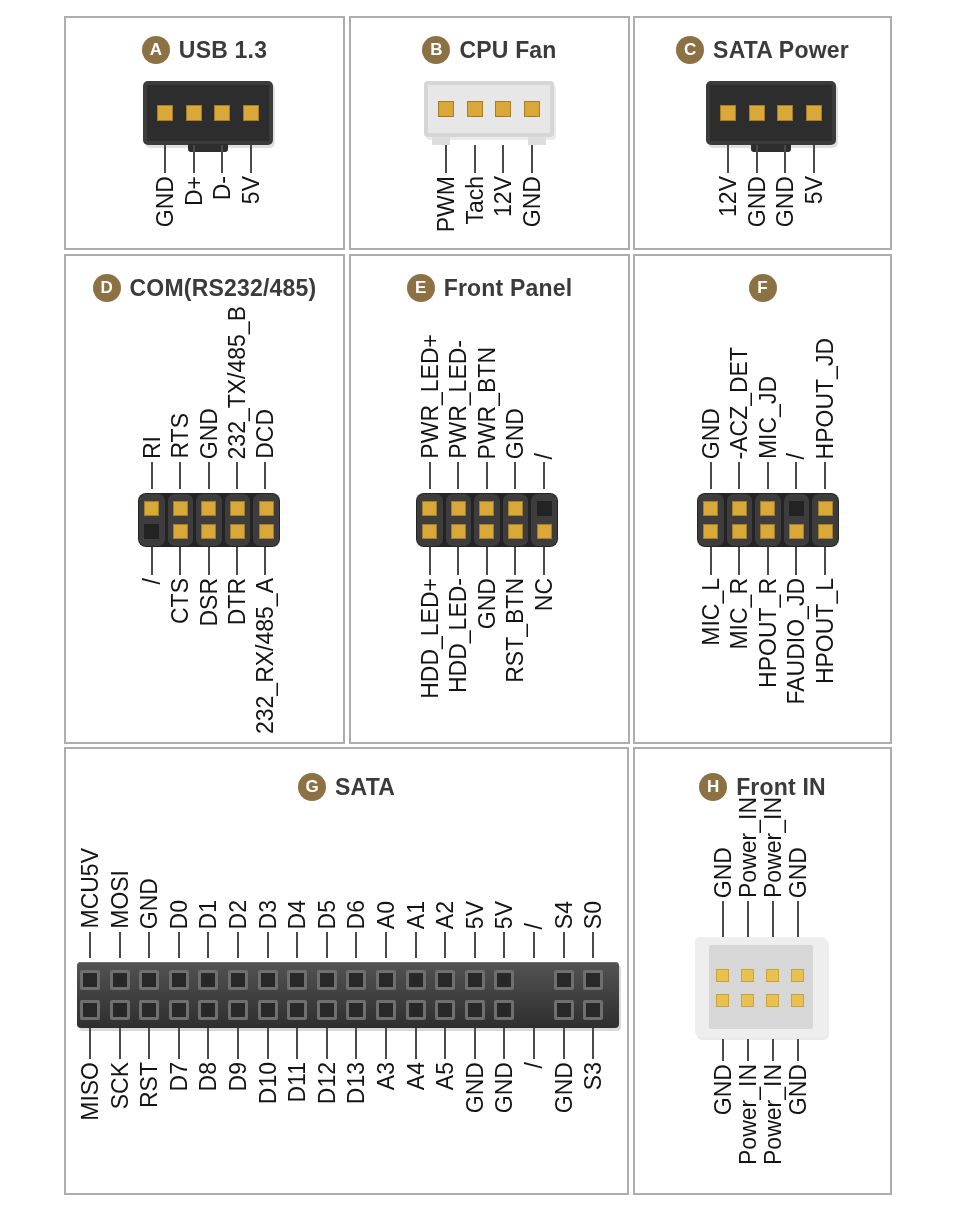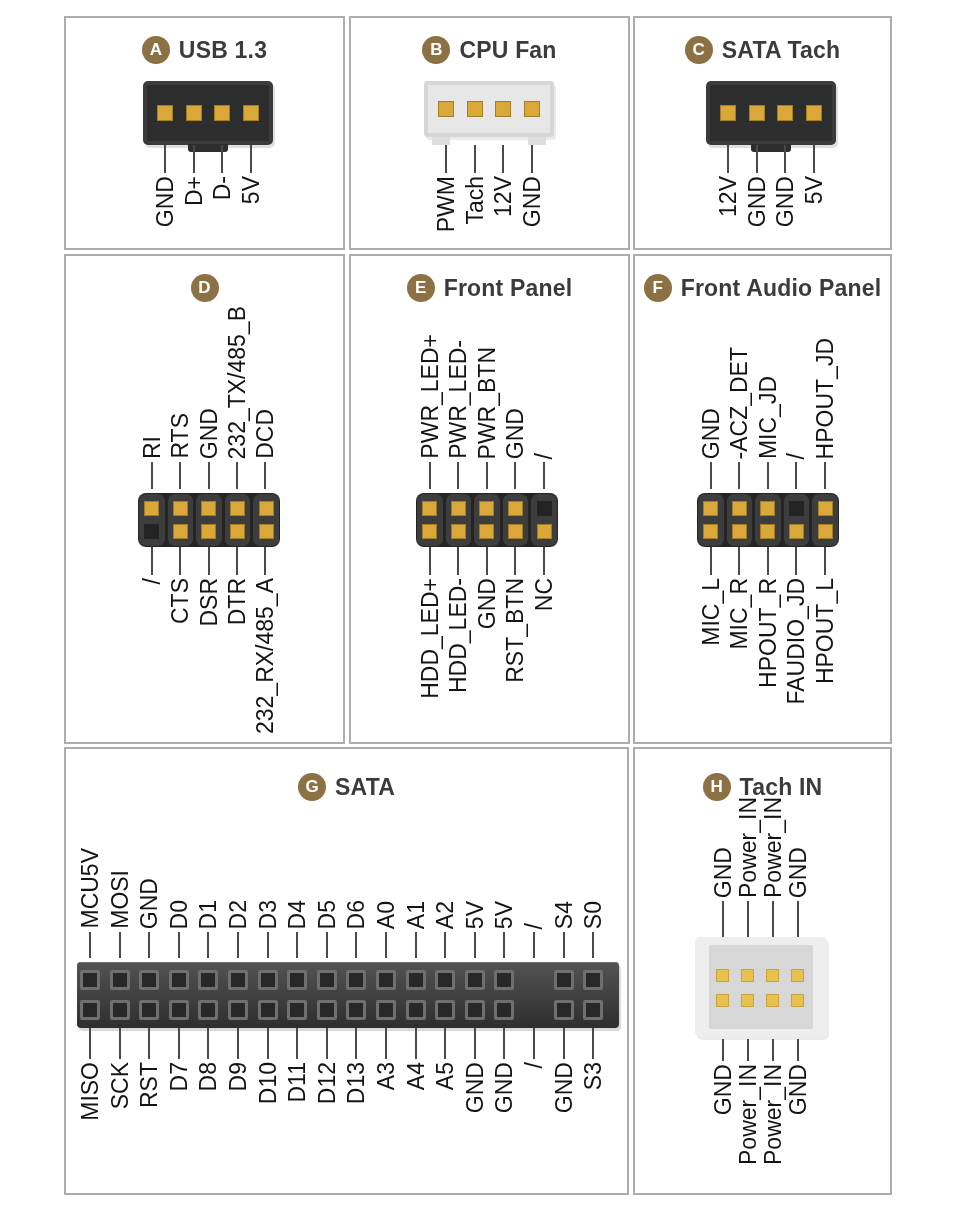--- a/index.html
+++ b/index.html
@@ -137,21 +137,21 @@
       </div>
     <div class="col cb" style="left:181px">
         <i class="ln"></i>
         <span class="vlabel">GND</span>
       </div>
   </section>
 
   <section class="panel r1 pC" style="left:633px;top:16px;width:259px;height:234px">
     <div class="ttl">
       <span class="badge">C</span>
-      <span class="ttxt">SATA Tach</span>
+      <span class="ttxt">SATA Power</span>
     </div>
     <div class="dk4" style="left:71px">
       <i class="pin" style="left:14px"></i>
       <i class="pin" style="left:43px"></i>
       <i class="pin" style="left:71px"></i>
       <i class="pin" style="left:100px"></i>
     </div>
     <div class="col cb" style="left:93px">
         <i class="ln"></i>
         <span class="vlabel">12V</span>
@@ -166,20 +166,21 @@
       </div>
     <div class="col cb" style="left:179px">
         <i class="ln"></i>
         <span class="vlabel">5V</span>
       </div>
   </section>
 
   <section class="panel r2 pD" style="left:64px;top:254px;width:281px;height:490px">
     <div class="ttl">
       <span class="badge">D</span>
+      <span class="ttxt">COM(RS232/485)</span>
     </div>
     <div class="hdr10" style="left:72px">
       <div class="mod">
           <i class="mpin t"></i>
           <i class="mpin b off"></i>
         </div>
       <div class="mod">
           <i class="mpin t"></i>
           <i class="mpin b"></i>
         </div>
@@ -303,21 +304,20 @@
       </div>
     <div class="col cb" style="left:193px">
         <i class="ln"></i>
         <span class="vlabel">NC</span>
       </div>
   </section>
 
   <section class="panel r2 pF" style="left:633px;top:254px;width:259px;height:490px">
     <div class="ttl">
       <span class="badge">F</span>
-      <span class="ttxt">Front Audio Panel</span>
     </div>
     <div class="hdr10" style="left:62px">
       <div class="mod">
           <i class="mpin t"></i>
           <i class="mpin b"></i>
         </div>
       <div class="mod">
           <i class="mpin t"></i>
           <i class="mpin b"></i>
         </div>
@@ -559,21 +559,21 @@
       </div>
     <div class="col cb" style="left:527px">
         <i class="ln"></i>
         <span class="vlabel">S3</span>
       </div>
   </section>
 
   <section class="panel r3 pH" style="left:633px;top:747px;width:259px;height:448px">
     <div class="ttl">
       <span class="badge">H</span>
-      <span class="ttxt">Tach IN</span>
+      <span class="ttxt">Front IN</span>
     </div>
     <div class="hshell">
       <div class="hinner"></div>
       <i class="hpin" style="left:21px;top:32px"></i>
       <i class="hpin" style="left:46px;top:32px"></i>
       <i class="hpin" style="left:71px;top:32px"></i>
       <i class="hpin" style="left:96px;top:32px"></i>
       <i class="hpin" style="left:21px;top:57px"></i>
       <i class="hpin" style="left:46px;top:57px"></i>
       <i class="hpin" style="left:71px;top:57px"></i>

